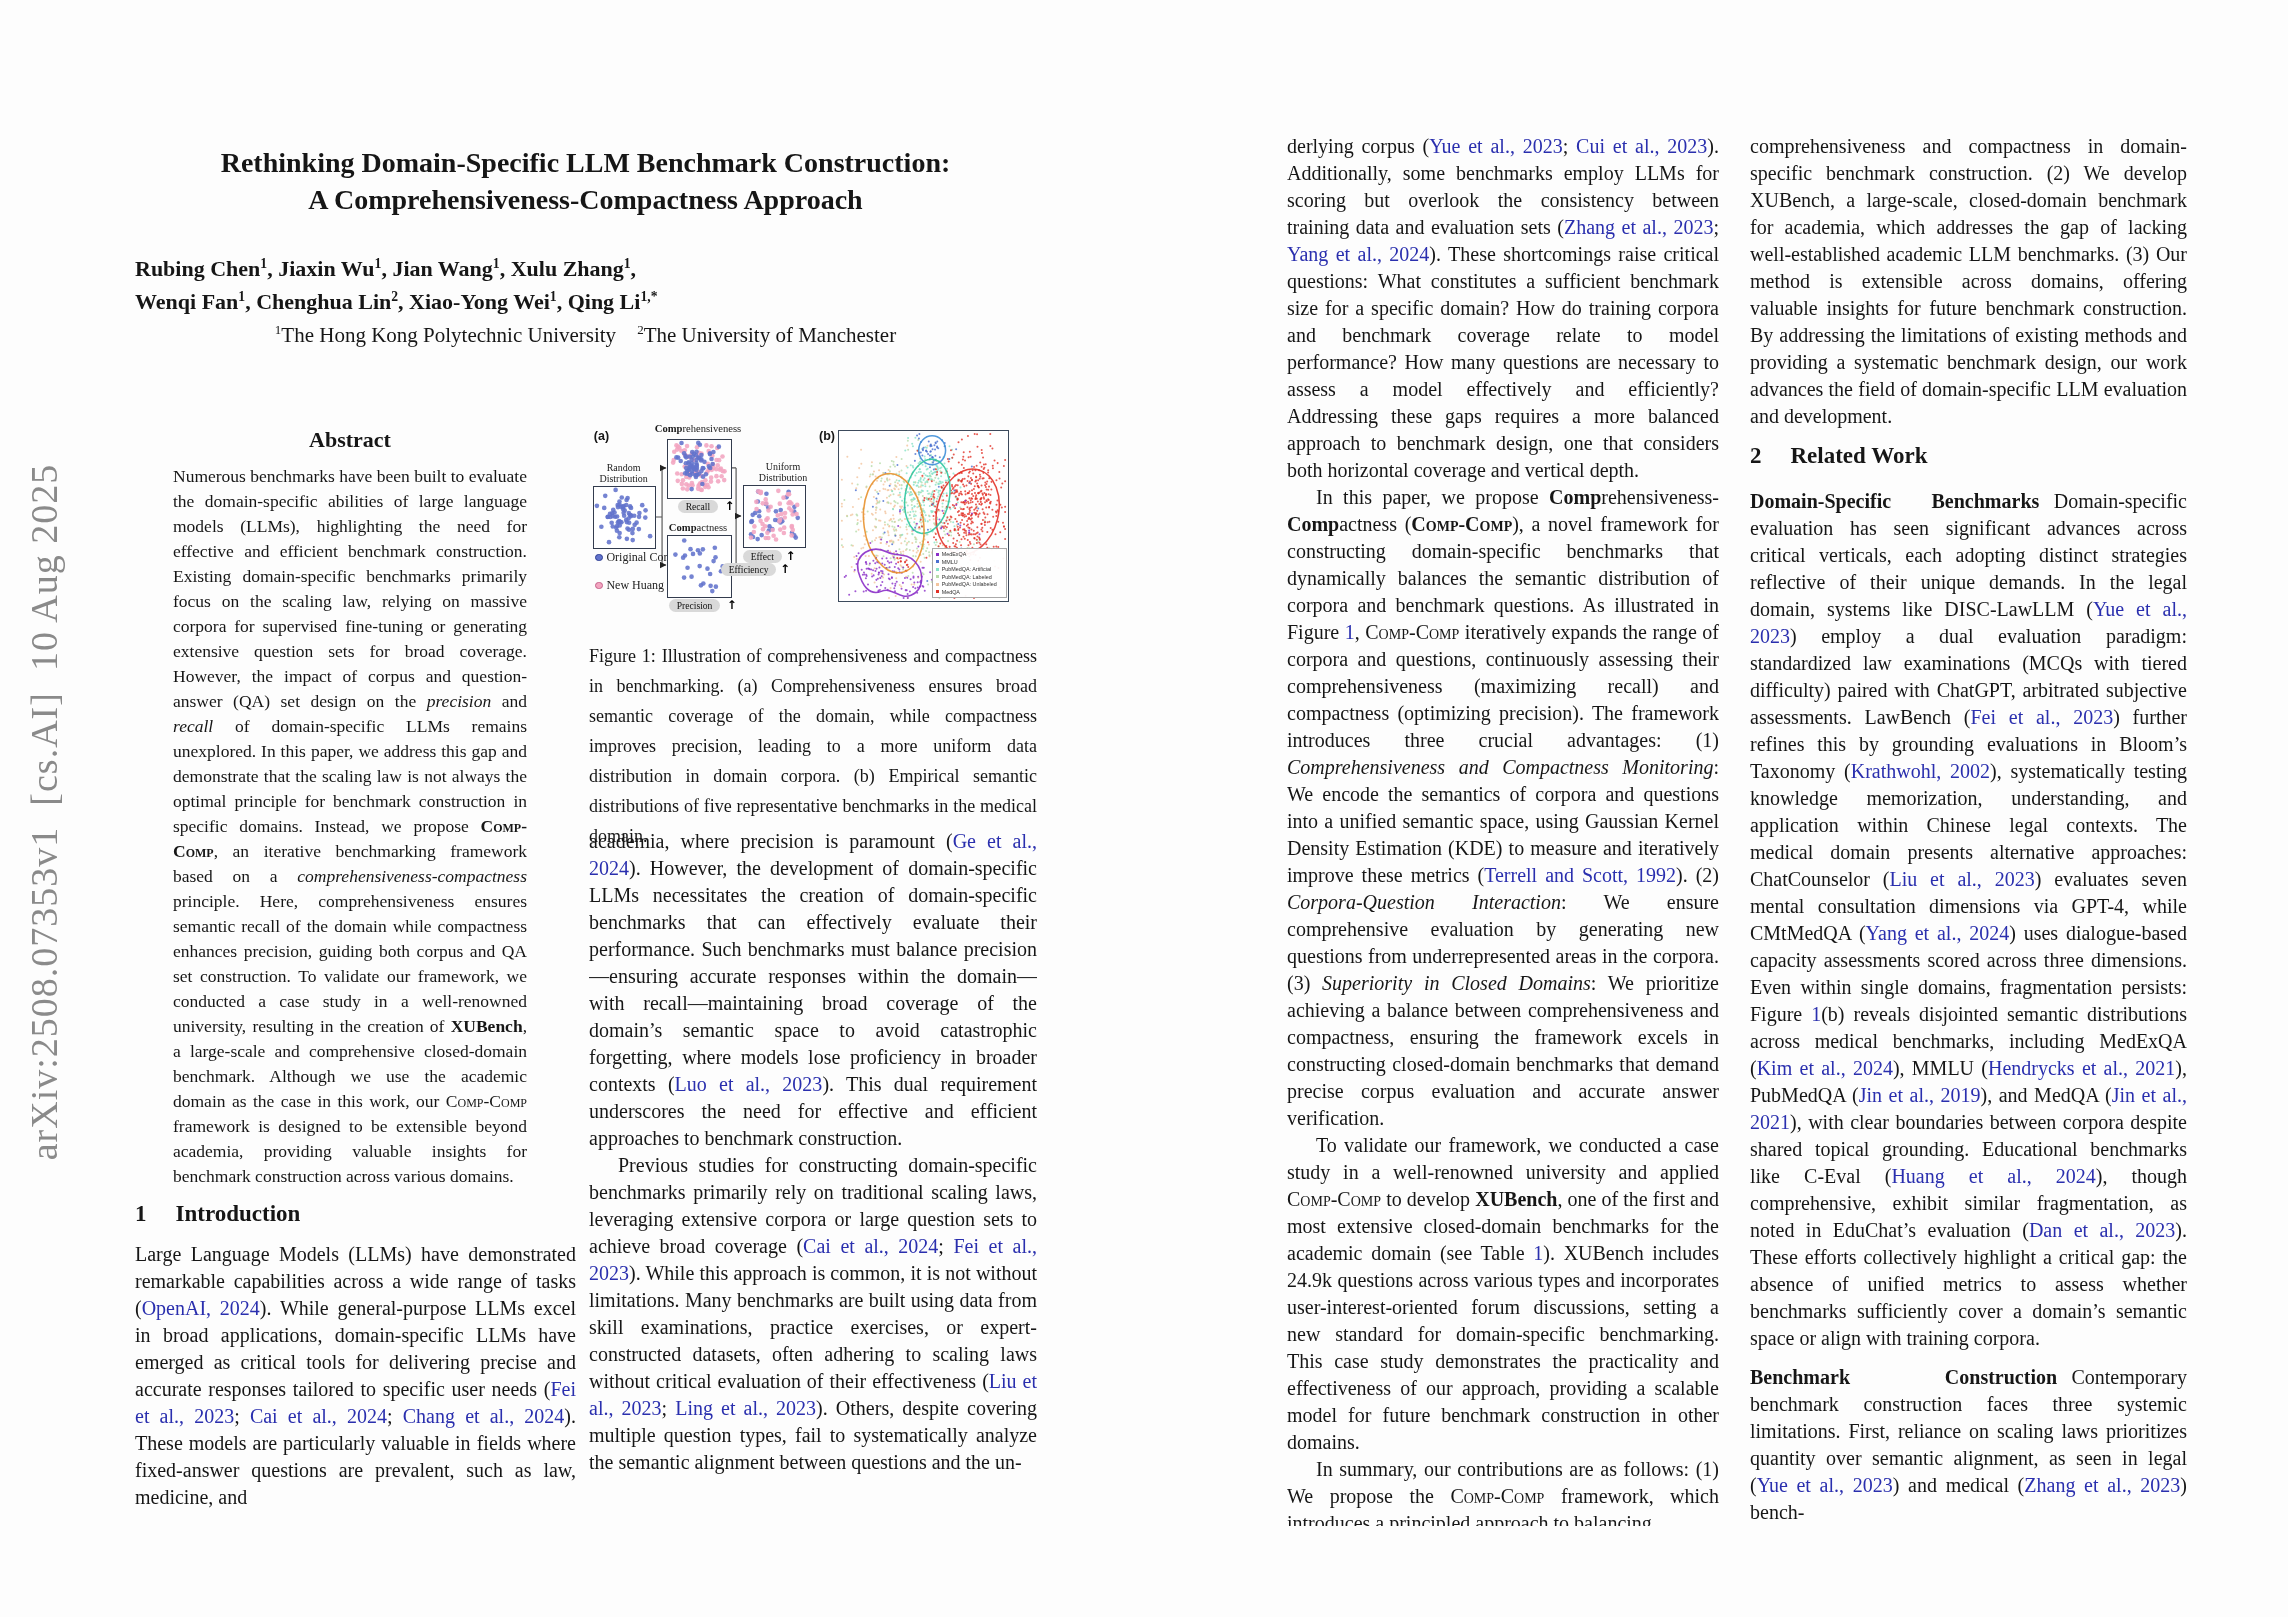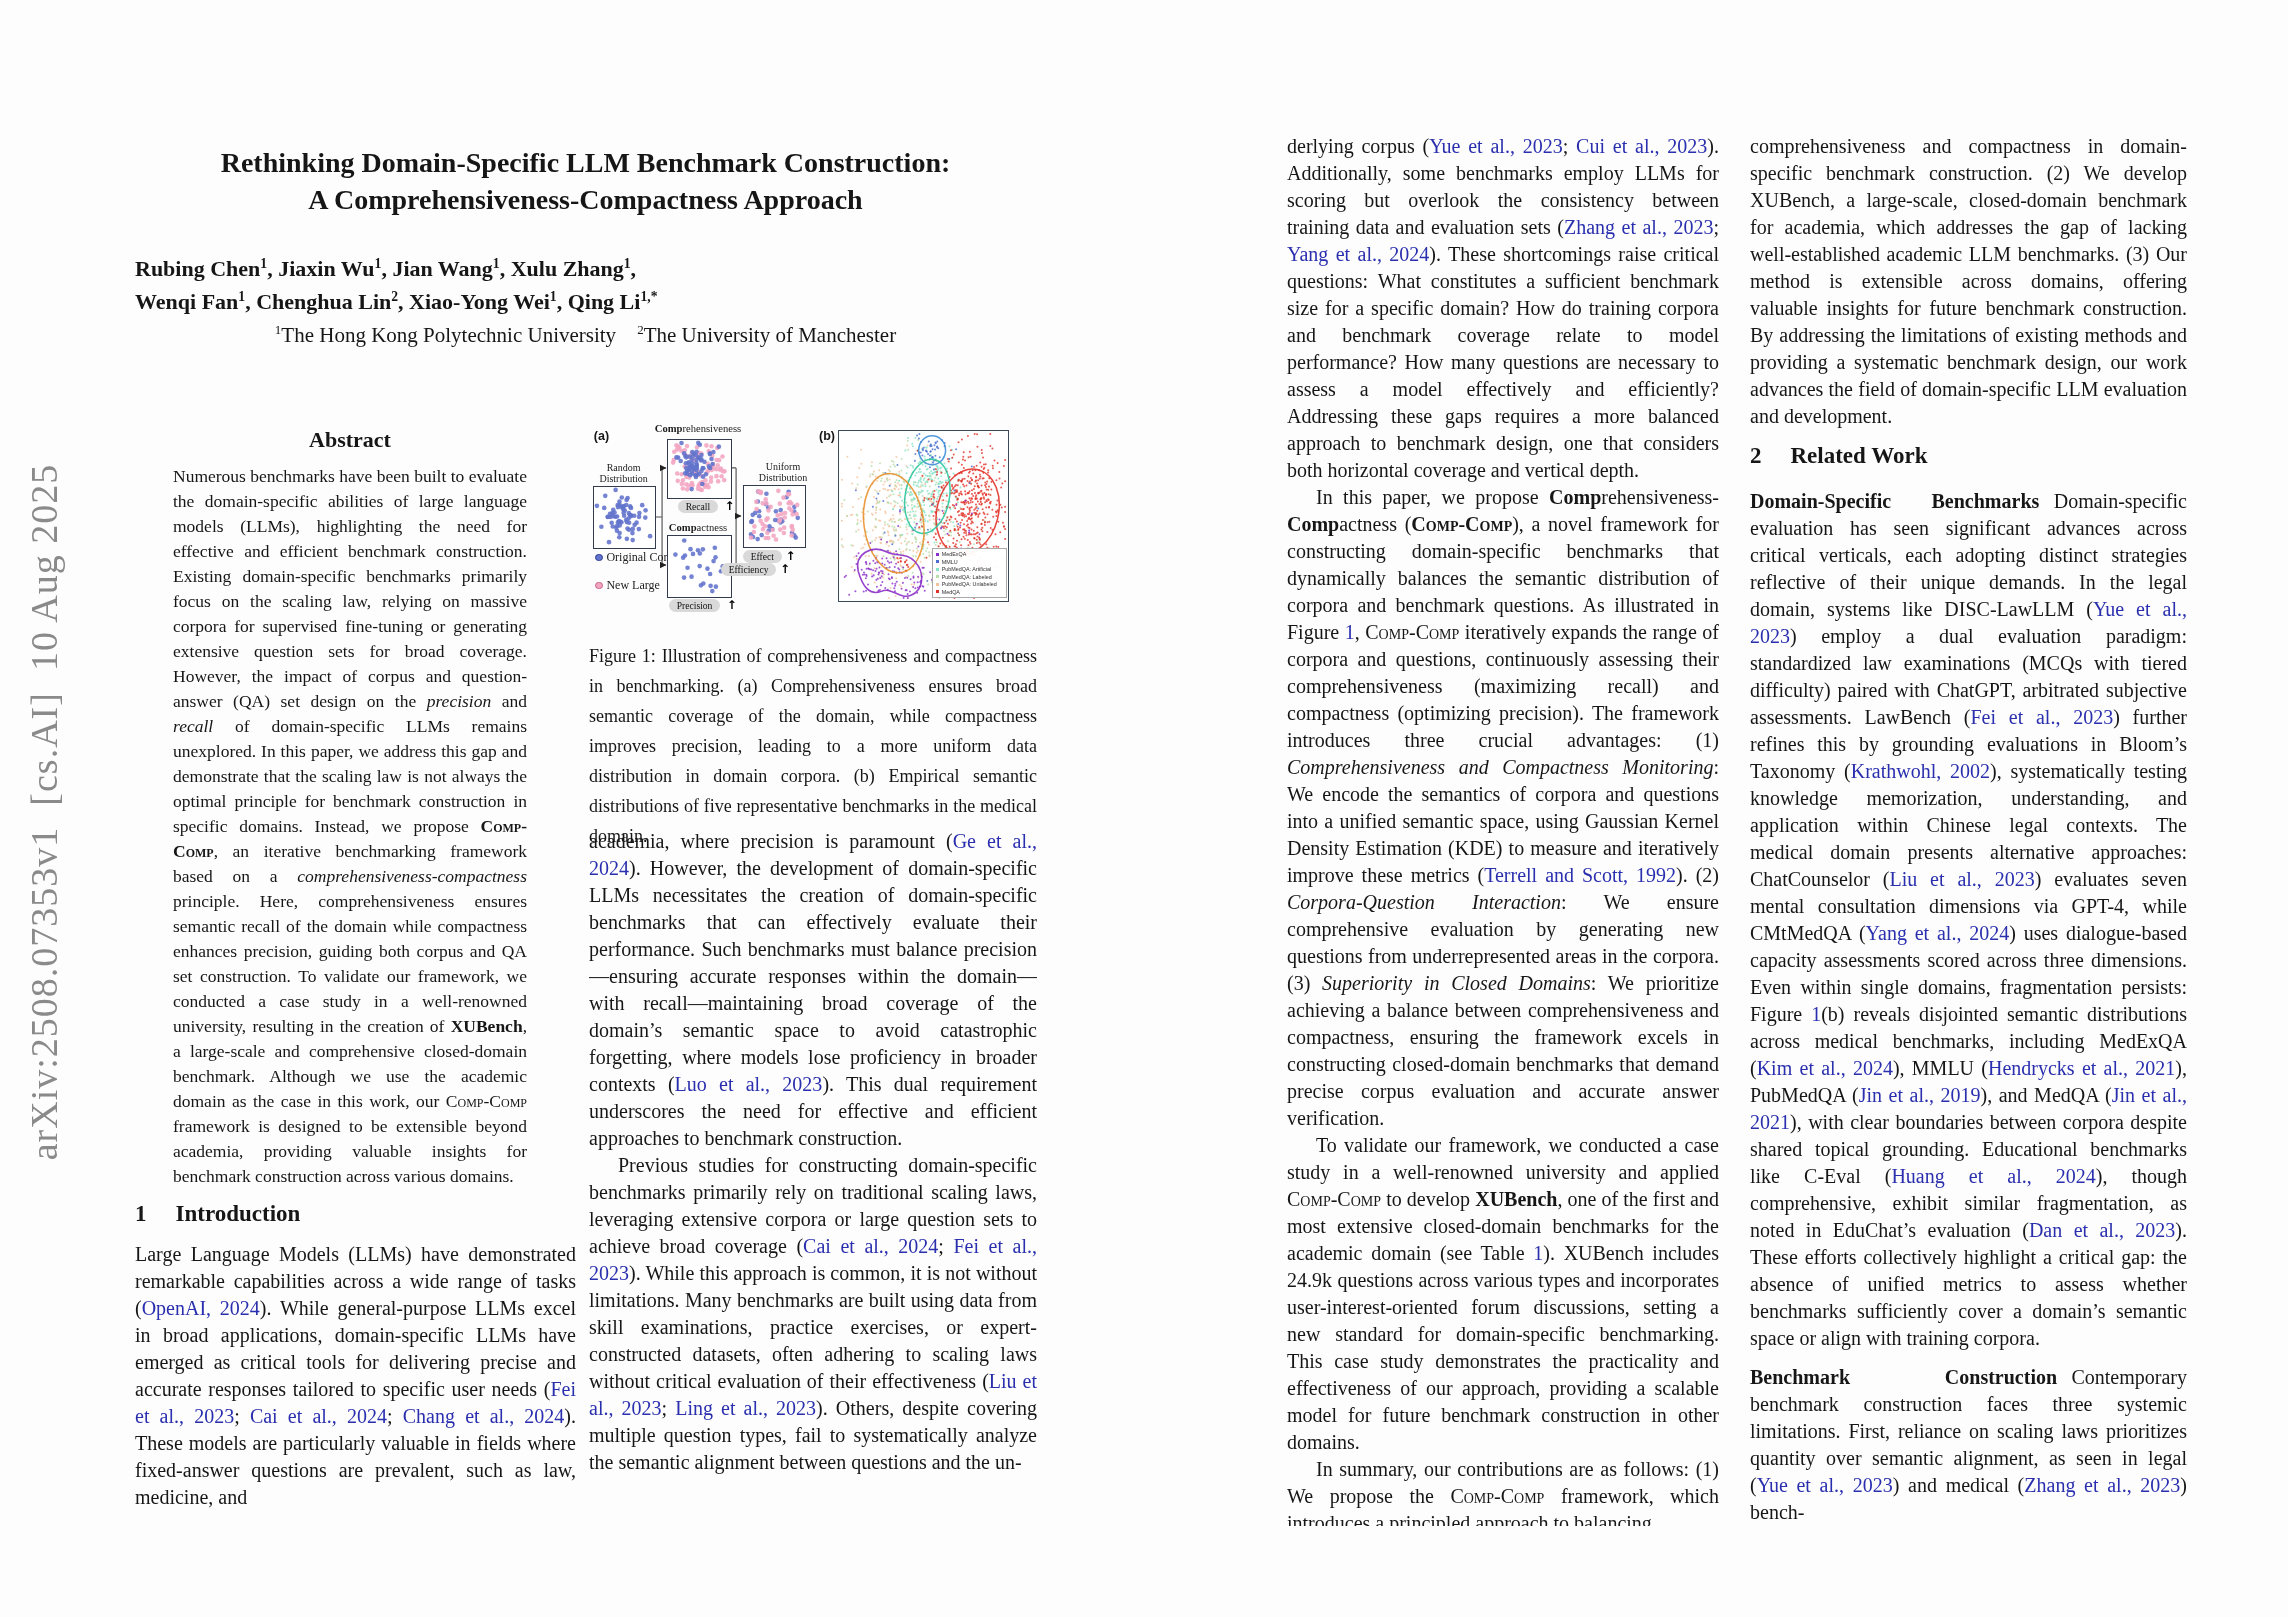--- a/index.html
+++ b/index.html
@@ -157,21 +157,21 @@
         <circle cx="27.572080236678094" cy="20.438512245681032" r="2.4" fill="#6273cc" fill-opacity="0.88"></circle>
       </svg>
     </div>
   <div class="leg-a" id="legA" style="left:5.8px;top:134px">
       <div class="row">
         <span class="dotA" style="background: rgb(98, 115, 204); border-color: rgb(47, 63, 148);"></span>
         <span>Original Corpus</span>
       </div>
       <div class="row">
         <span class="dotA" style="background: rgb(243, 165, 192); border-color: rgb(196, 98, 138);"></span>
-        <span>New Large</span>
+        <span>New Huang</span>
       </div>
     </div>
 
   <div class="boxlabel big" style="left:61px;top:6.7px;width:96px"><span class="b">Comp</span><span>rehensiveness</span></div>
   <div class="pbox" id="boxT" style="left:78px;top:23px;width:63px;height:58px">
       <svg width="61" height="55" viewBox="0 0 63 57">
         <circle cx="34.85507606505416" cy="51.85566501202993" r="2.4" fill="#f3a5c0" fill-opacity="0.88"></circle>
         <circle cx="5.217307724291459" cy="23.441425752360374" r="2.4" fill="#f3a5c0" fill-opacity="0.88"></circle>
         <circle cx="22.58104499639012" cy="17.92241715430282" r="2.4" fill="#f3a5c0" fill-opacity="0.88"></circle>
         <circle cx="49.820579468272626" cy="30.2969925084617" r="2.4" fill="#f3a5c0" fill-opacity="0.88"></circle>

